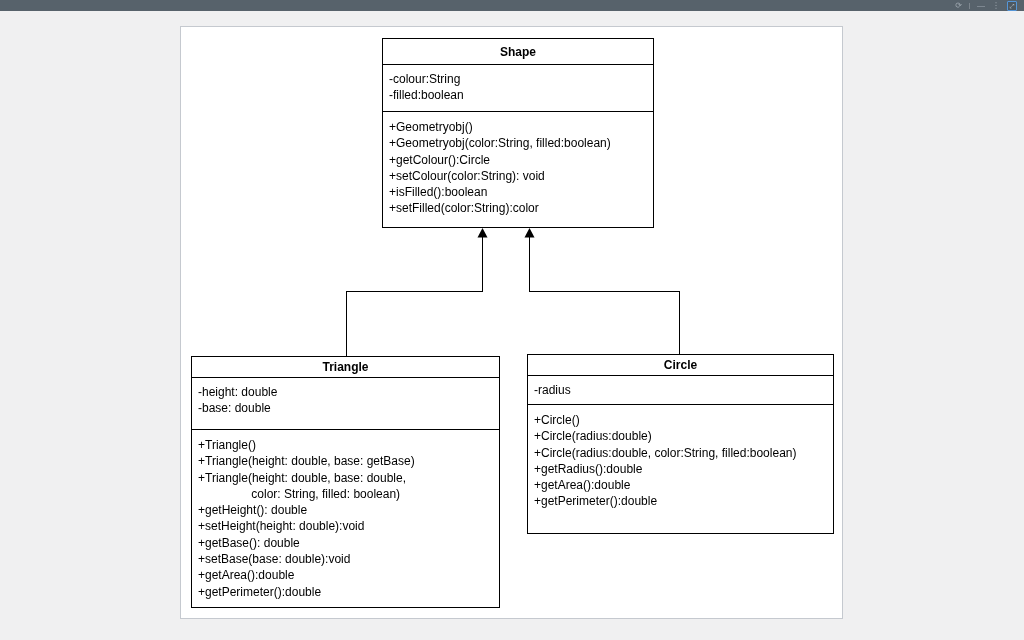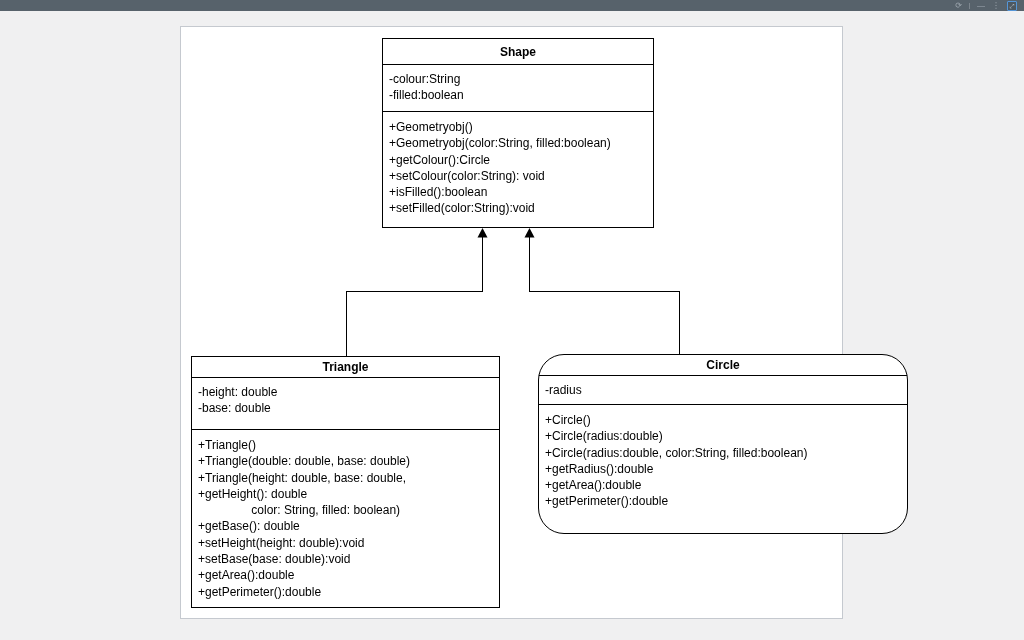--- a/index.html
+++ b/index.html
@@ -41,21 +41,21 @@
   .line { white-space:pre; line-height:16.3px; font-size:12px; }
 
   #class-shape    { left:201px; top:11px;  width:272px; height:190px; }
   #class-shape .uml-title    { height:26px; }
   #class-shape .uml-attrs    { height:47px; }
 
   #class-triangle { left:10px;  top:329px; width:309px; height:252px; }
   #class-triangle .uml-title { height:21px; }
   #class-triangle .uml-attrs { height:52px; }
 
-  #class-circle   { left:357px; top:327px; width:370px; height:180px;border-radius:26px; }
+  #class-circle   { left:346px; top:327px; width:307px; height:180px; }
   #class-circle .uml-title   { height:21px; }
   #class-circle .uml-attrs   { height:29px; }
 </style>
 </head>
 <body>
 
 <div class="topbar">
   <span class="tb-icon">⟳</span>
   <span class="tb-sep"></span>
   <span class="tb-icon">—</span>
@@ -85,38 +85,38 @@
     <div class="uml-attrs">
         <div class="line">-colour:String</div>
         <div class="line">-filled:boolean</div>
       </div>
     <div class="uml-methods">
         <div class="line">+Geometryobj()</div>
         <div class="line">+Geometryobj(color:String, filled:boolean)</div>
         <div class="line">+getColour():Circle</div>
         <div class="line">+setColour(color:String): void</div>
         <div class="line">+isFilled():boolean</div>
-        <div class="line">+setFilled(color:String):void</div>
+        <div class="line">+setFilled(color:String):color</div>
       </div>
   </div>
 
   <div class="uml-class" id="class-triangle">
     <div class="uml-title">Triangle</div>
     <div class="uml-attrs">
         <div class="line">-height: double</div>
         <div class="line">-base: double</div>
       </div>
     <div class="uml-methods">
         <div class="line">+Triangle()</div>
-        <div class="line">+Triangle(double: double, base: double)</div>
+        <div class="line">+Triangle(height: double, base: getBase)</div>
         <div class="line">+Triangle(height: double, base: double,</div>
+        <div class="line">                color: String, filled: boolean)</div>
         <div class="line">+getHeight(): double</div>
-        <div class="line">                color: String, filled: boolean)</div>
+        <div class="line">+setHeight(height: double):void</div>
         <div class="line">+getBase(): double</div>
-        <div class="line">+setHeight(height: double):void</div>
         <div class="line">+setBase(base: double):void</div>
         <div class="line">+getArea():double</div>
         <div class="line">+getPerimeter():double</div>
       </div>
   </div>
 
   <div class="uml-class" id="class-circle">
     <div class="uml-title">Circle</div>
     <div class="uml-attrs">
         <div class="line">-radius</div>

